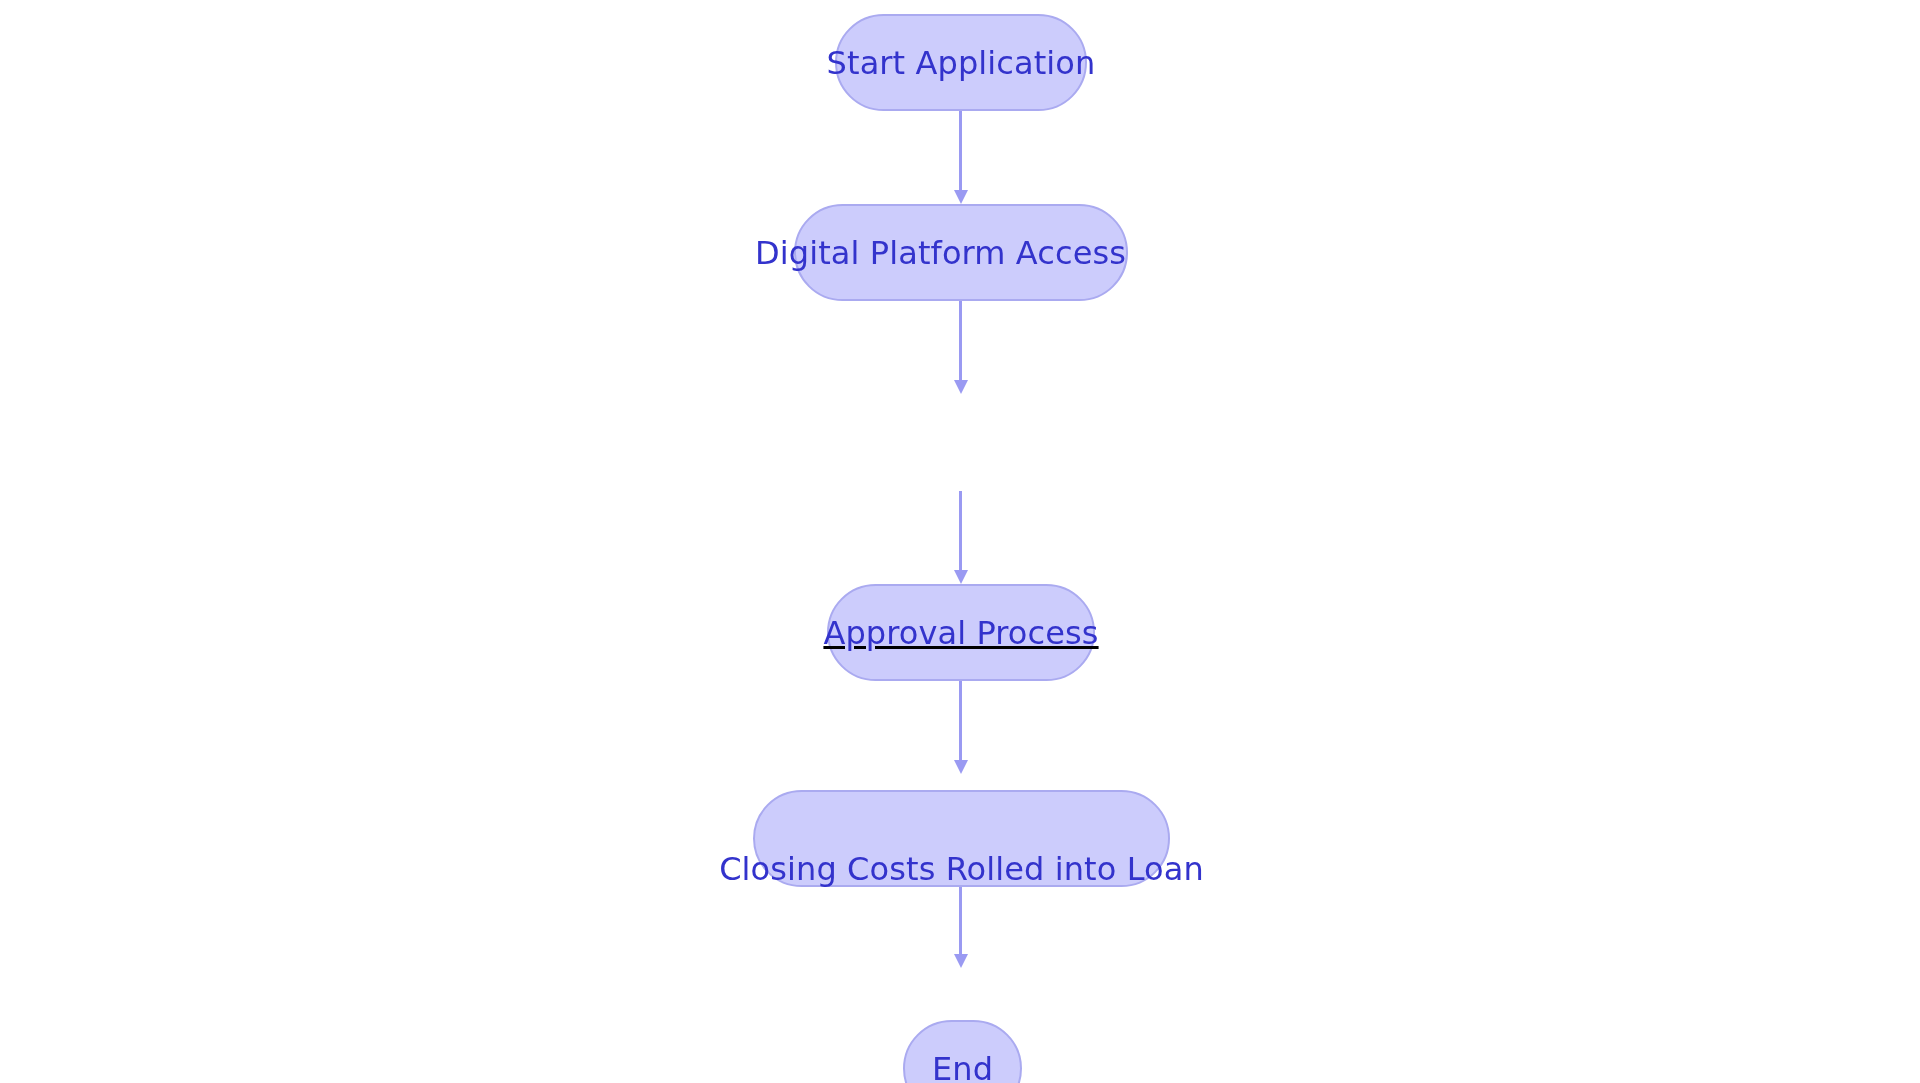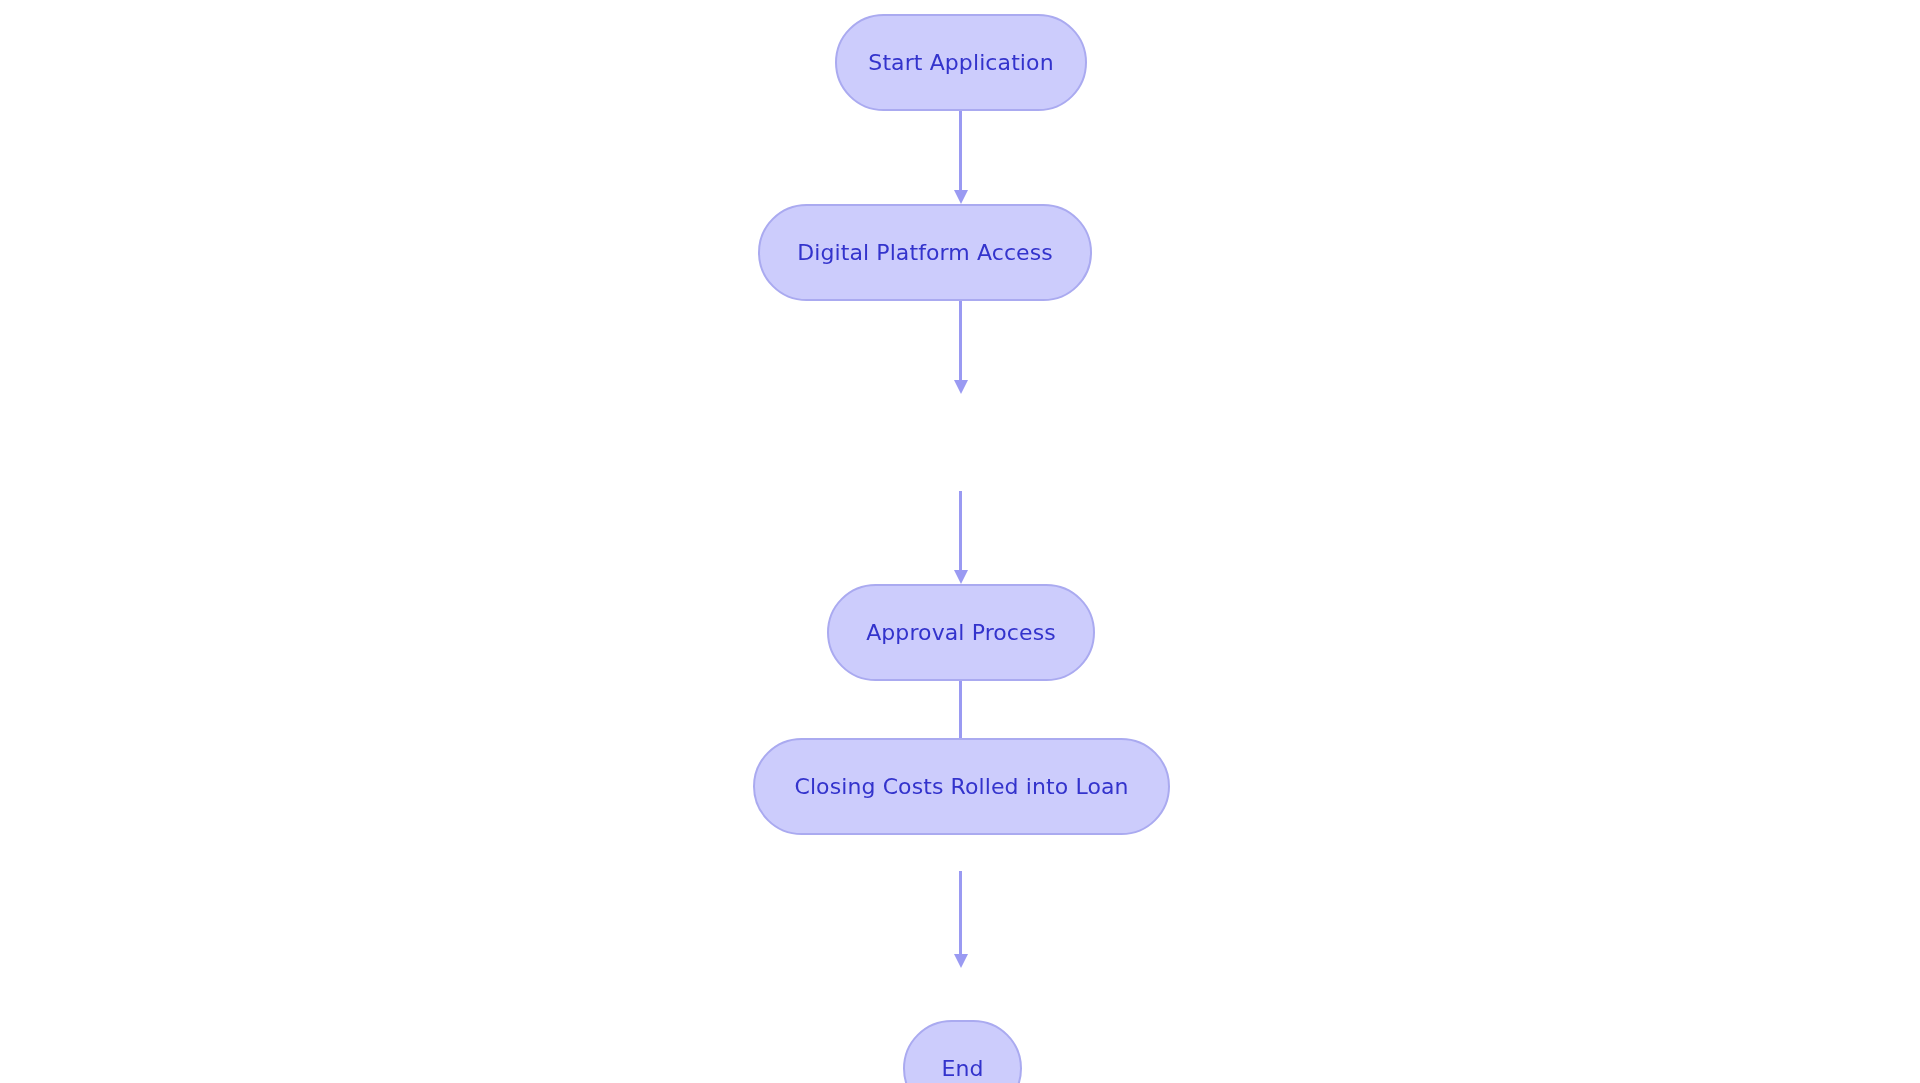--- a/index.html
+++ b/index.html
@@ -30,34 +30,34 @@
     align-items: center;
     justify-content: center;
     height: 97px;
     border-radius: 999px;
     background: #ccccfc;
     border: 2px solid #aaaaf0;
     z-index: 2;
   }
   .node-label {
     color: #3333cc;
-    font-size: 22px;
+    font-size: 32px;
     font-weight: 400;
     line-height: 1;
     letter-spacing: 0.1px;
     white-space: nowrap;
     user-select: none;
   }
 
   
   #node-start              { left: 835px;  top: 14px;   width: 252px; }
-  #node-digital-platform   { left: 758px;  top: 204px;  width: 334px; }
+  #node-digital-platform   { left: 794px;  top: 204px;  width: 334px; justify-content: flex-end; }
   #node-swift-submission   { left: 760px;  top: 394px;  width: 402px; }
-  #node-approval-process   { left: 827px;  top: 584px;  width: 268px; }
-  #node-closing-costs      { left: 753px;  top: 738px;  width: 417px; }
+  #node-approval-process   { left: 827px;  top: 584px;  width: 268px; text-decoration: underline; }
+  #node-closing-costs      { left: 753px;  top: 790px;  width: 417px; align-items: flex-end; }
   #node-end                { left: 903px;  top: 1020px;  width: 119px; }
 
   
   .connector {
     position: absolute;
     left: 954px;
     width: 14px;
     z-index: 1;
   }
   .connector .stem {

